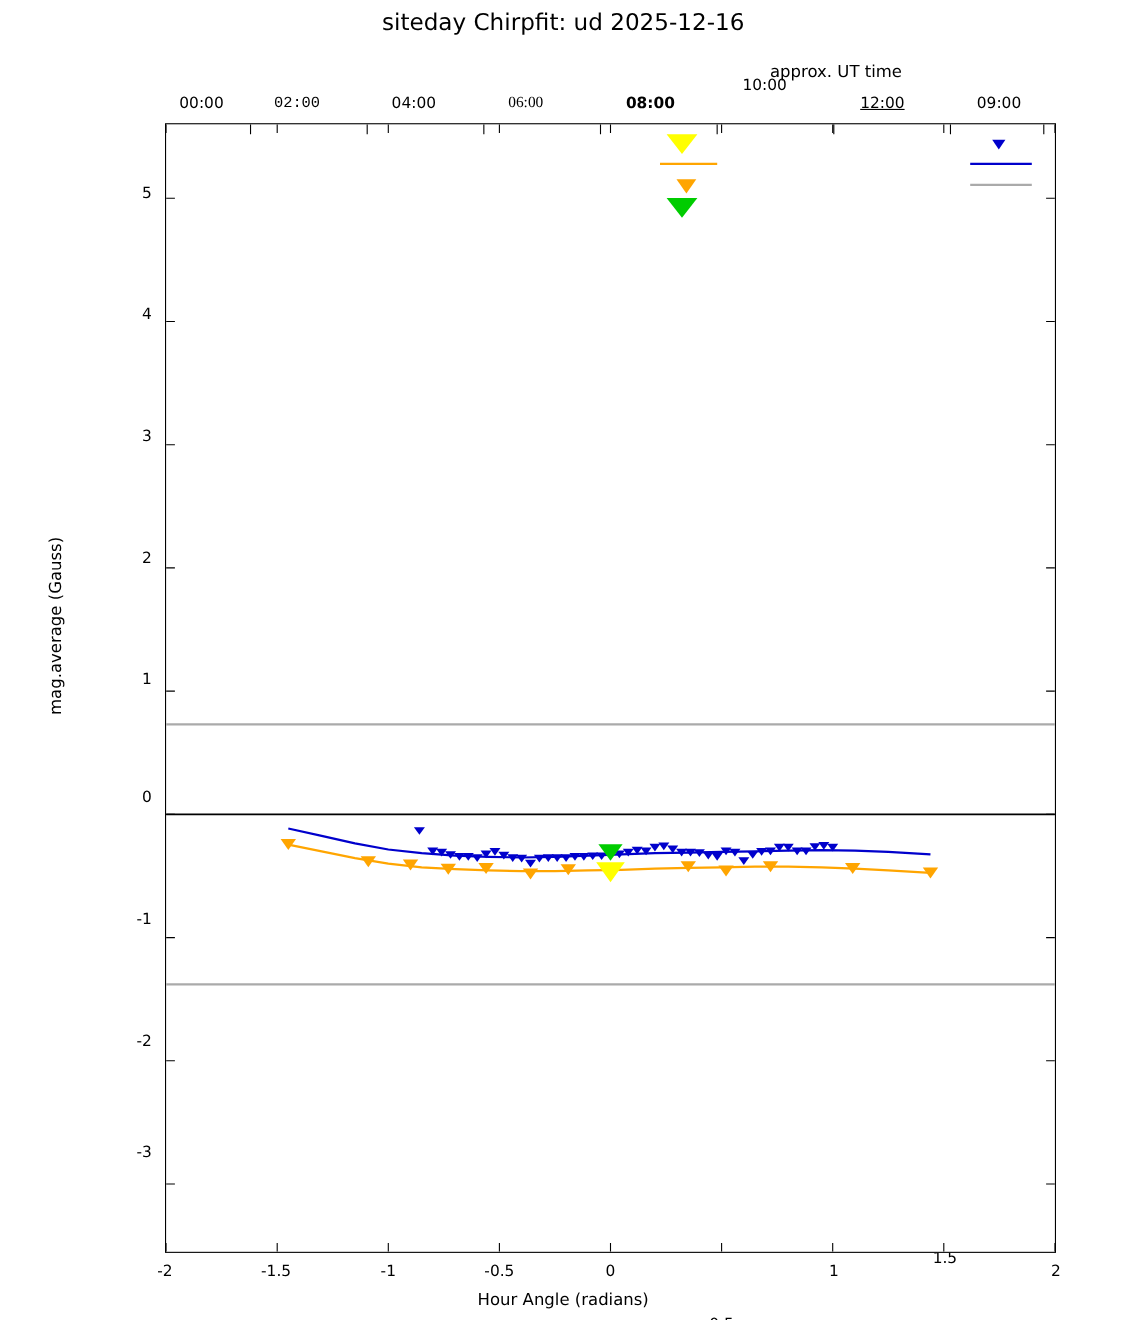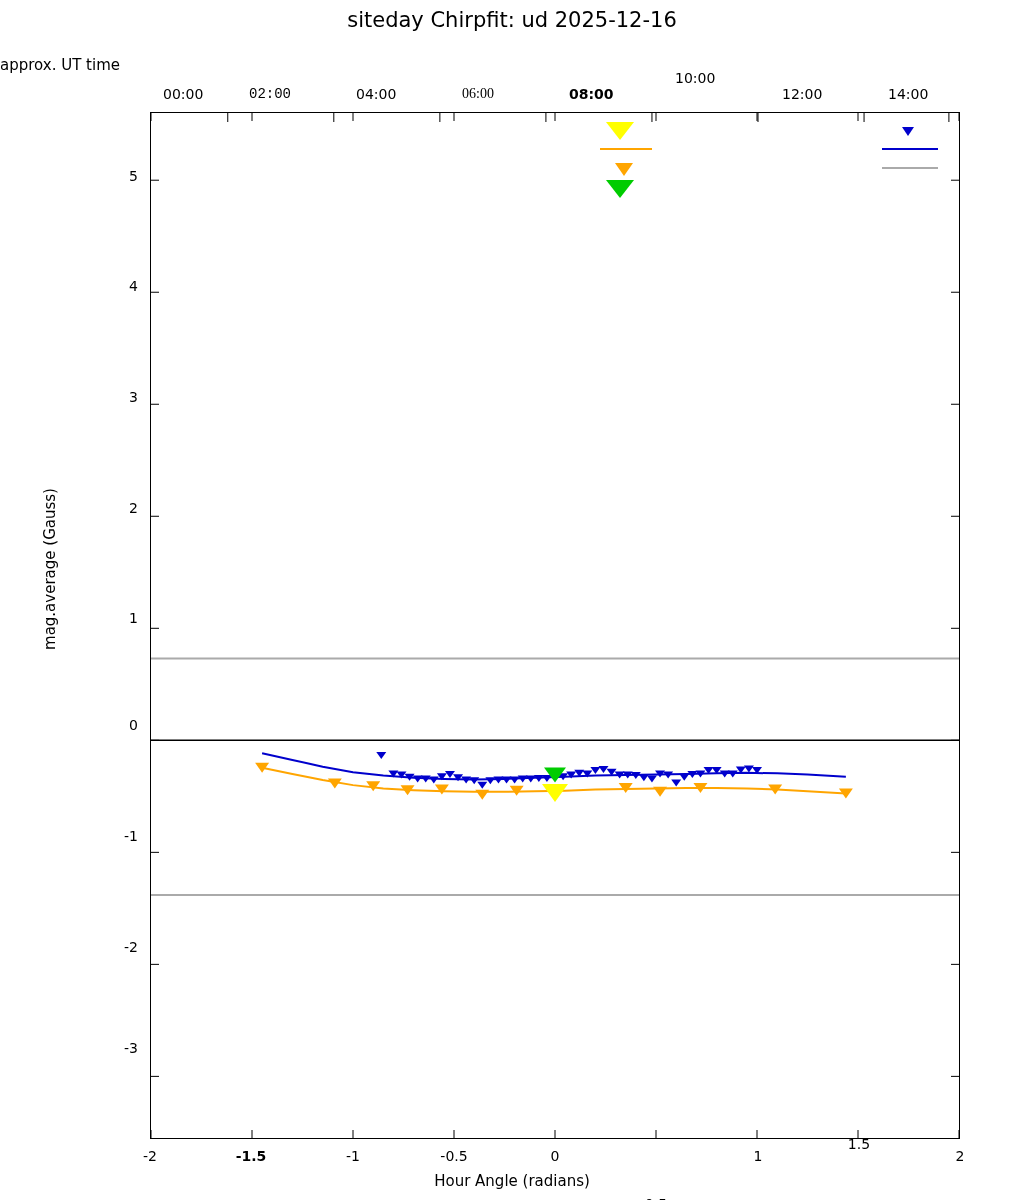--- a/index.html
+++ b/index.html
@@ -22,21 +22,21 @@
   .abs { position: absolute; }
 
   #title {
     left: 0; top: 8px; width: 1024px;
     text-align: center;
     font-size: 21px;
     color: #000;
   }
   #top-axis-label {
     left: 0; top: 56px; width: 820px;
-    text-align: left;
+    text-align: right;
     font-size: 15px;
   }
   #xlabel-bottom {
     left: 0; top: 1172px; width: 1024px;
     text-align: center;
     font-size: 15px;
   }
   #ylabel {
     left: -110px; top: 560px;
     width: 320px;
@@ -85,35 +85,35 @@
 
   <div id="title" class="abs">siteday Chirpfit:  ud  2025-12-16</div>
   <div id="top-axis-label" class="abs">approx. UT time</div>
 
   <div class="abs uttick tick-label" style="left:163px; top:86px;">00:00</div>
   <div class="abs uttick tick-label" style="left:249px; top:86px;font-family:Liberation Mono, monospace;">02:00</div>
   <div class="abs uttick tick-label" style="left:356px; top:86px;">04:00</div>
   <div class="abs uttick tick-label" style="left:462px; top:86px;font-family:Liberation Serif, serif;">06:00</div>
   <div class="abs uttick tick-label" style="left:569px; top:86px;font-weight:bold;">08:00</div>
   <div class="abs uttick tick-label" style="left:675px; top:70px;">10:00</div>
-  <div class="abs uttick tick-label" style="left:782px; top:86px;">12:00</div>
-  <div class="abs uttick tick-label" style="left:888px; top:86px;">14:00</div>
+  <div class="abs uttick tick-label" style="left:782px; top:86px;text-decoration:underline;">12:00</div>
+  <div class="abs uttick tick-label" style="left:888px; top:86px;">09:00</div>
 
   <div class="abs ytick tick-label" style="left:68px; top:168px;">5</div>
   <div class="abs ytick tick-label" style="left:68px; top:278px;">4</div>
   <div class="abs ytick tick-label" style="left:68px; top:389px;">3</div>
   <div class="abs ytick tick-label" style="left:68px; top:500px;">2</div>
   <div class="abs ytick tick-label" style="left:68px; top:610px;">1</div>
   <div class="abs ytick tick-label" style="left:68px; top:717px;">0</div>
   <div class="abs ytick tick-label" style="left:68px; top:828px;">-1</div>
   <div class="abs ytick tick-label" style="left:68px; top:939px;">-2</div>
   <div class="abs ytick tick-label" style="left:68px; top:1040px;">-3</div>
 
   <div class="abs xtick tick-label" style="left:110px; top:1148px;">-2</div>
-  <div class="abs xtick tick-label" style="left:211px; top:1148px;font-weight:bold;">-1.5</div>
+  <div class="abs xtick tick-label" style="left:211px; top:1148px;">-1.5</div>
   <div class="abs xtick tick-label" style="left:313px; top:1148px;">-1</div>
   <div class="abs xtick tick-label" style="left:414px; top:1148px;">-0.5</div>
   <div class="abs xtick tick-label" style="left:515px; top:1148px;">0</div>
   <div class="abs xtick tick-label" style="left:616px; top:1196px;">0.5</div>
   <div class="abs xtick tick-label" style="left:718px; top:1148px;">1</div>
   <div class="abs xtick tick-label" style="left:819px; top:1104px;margin-top:32px;">1.5</div>
   <div class="abs xtick tick-label" style="left:920px; top:1148px;">2</div>
 
   <div id="xlabel-bottom" class="abs">Hour Angle (radians)</div>
   <div id="ylabel" class="abs">mag.average (Gauss)</div>

